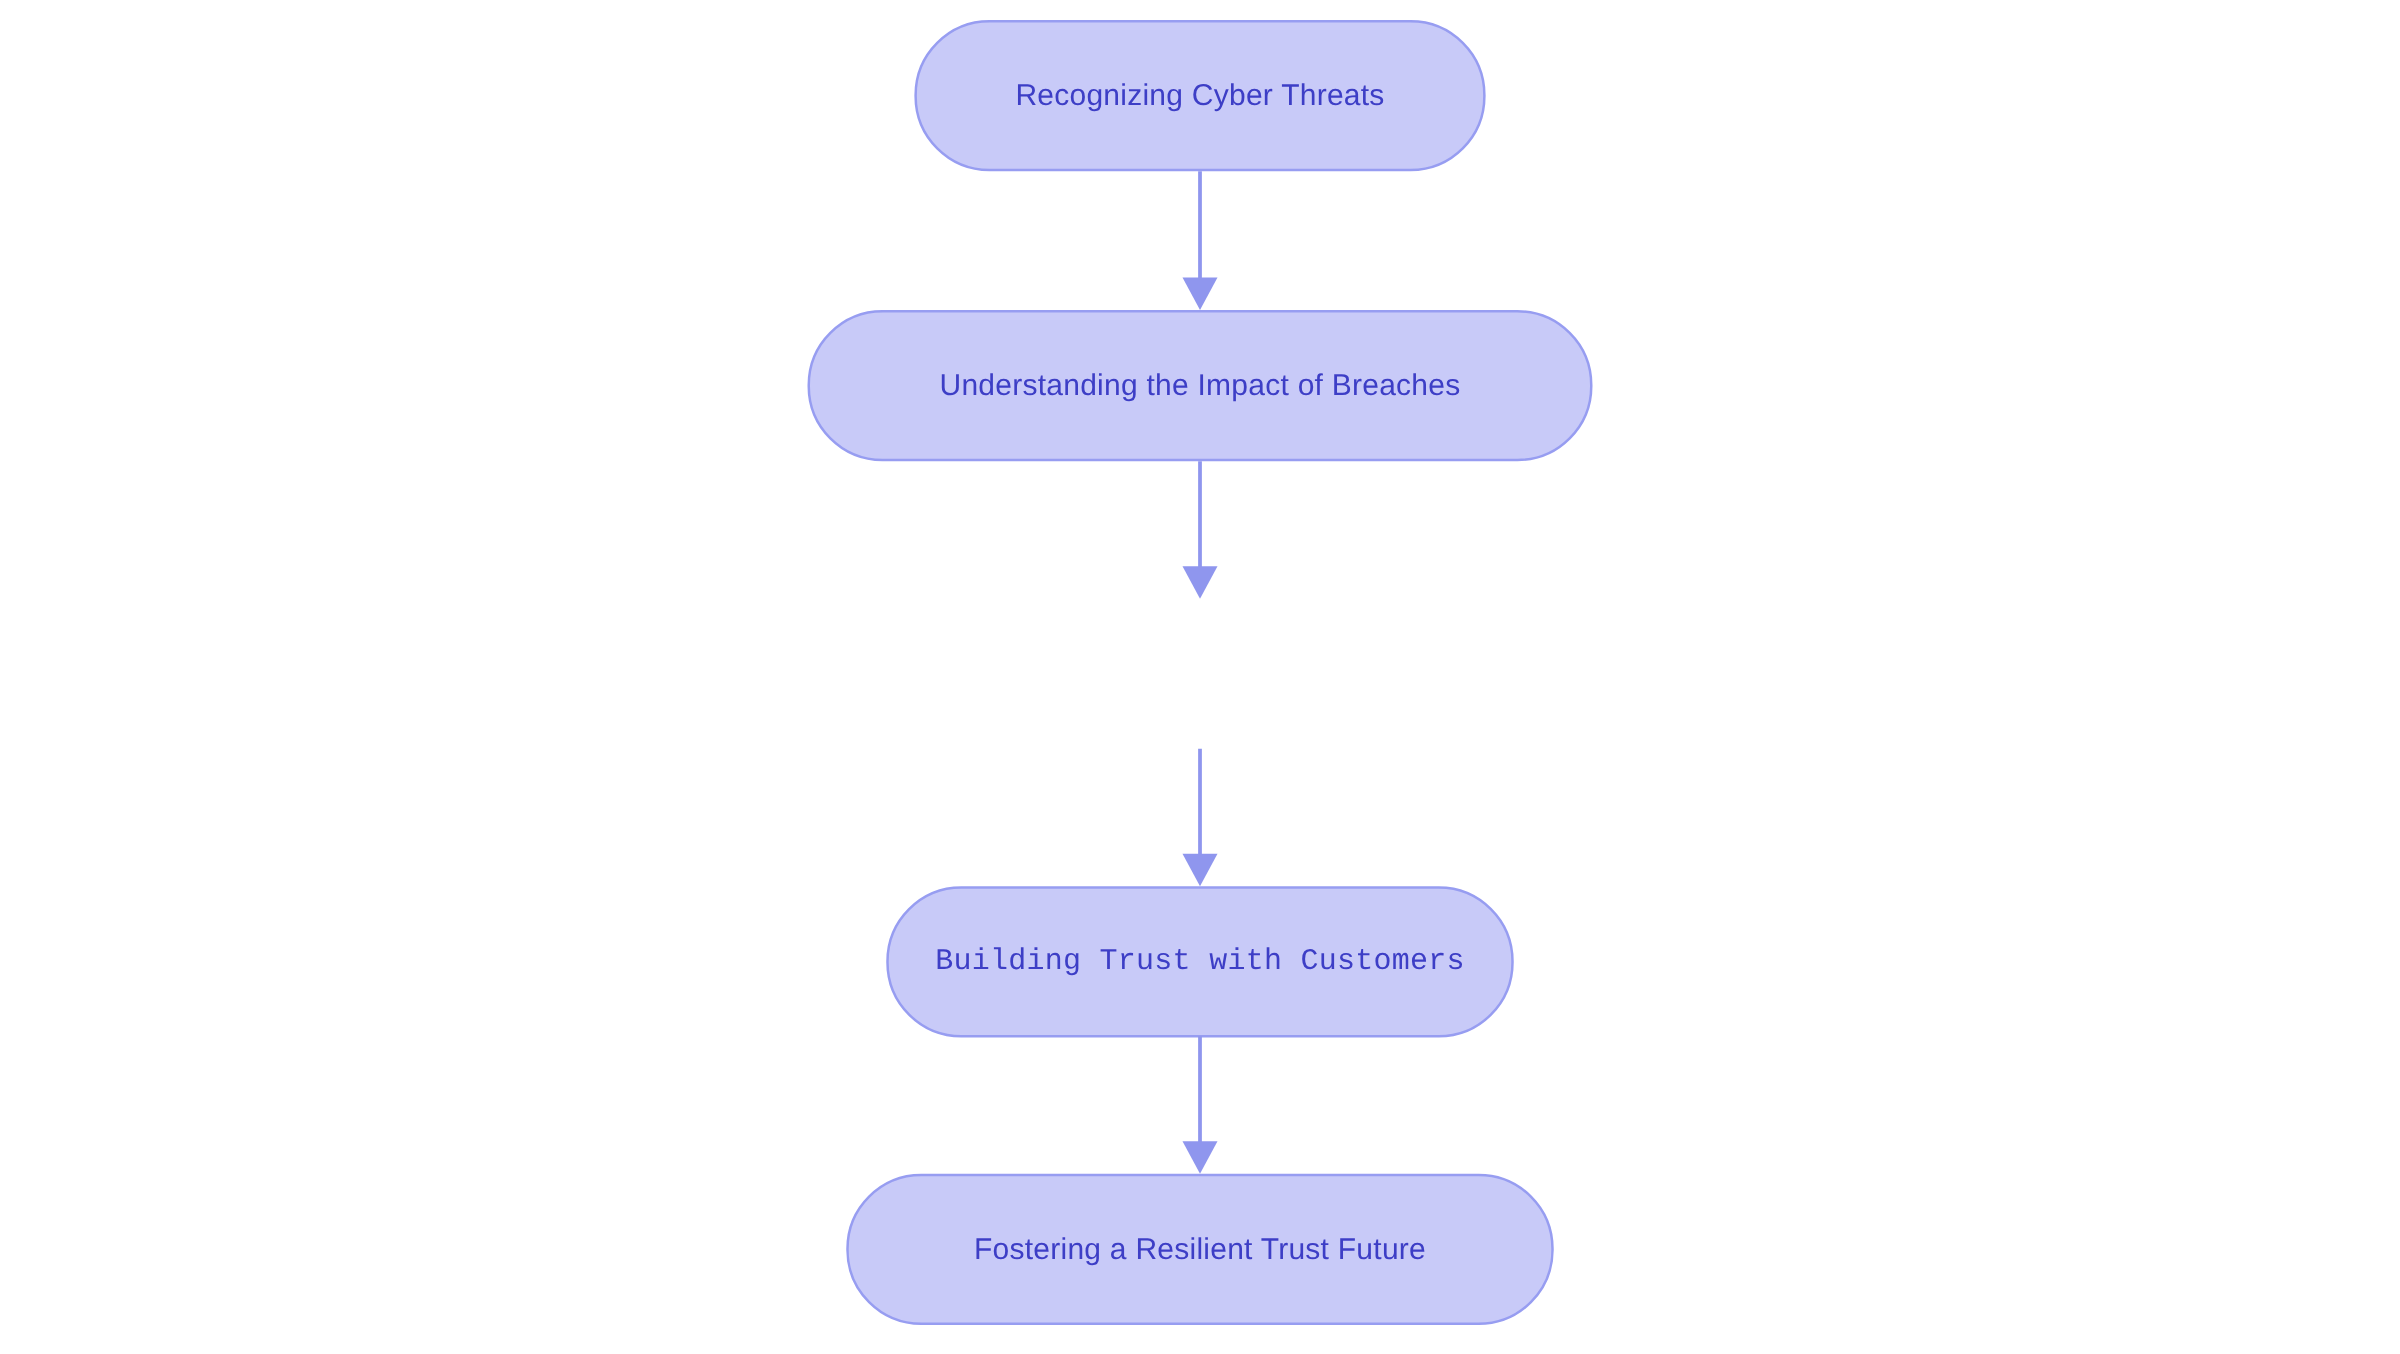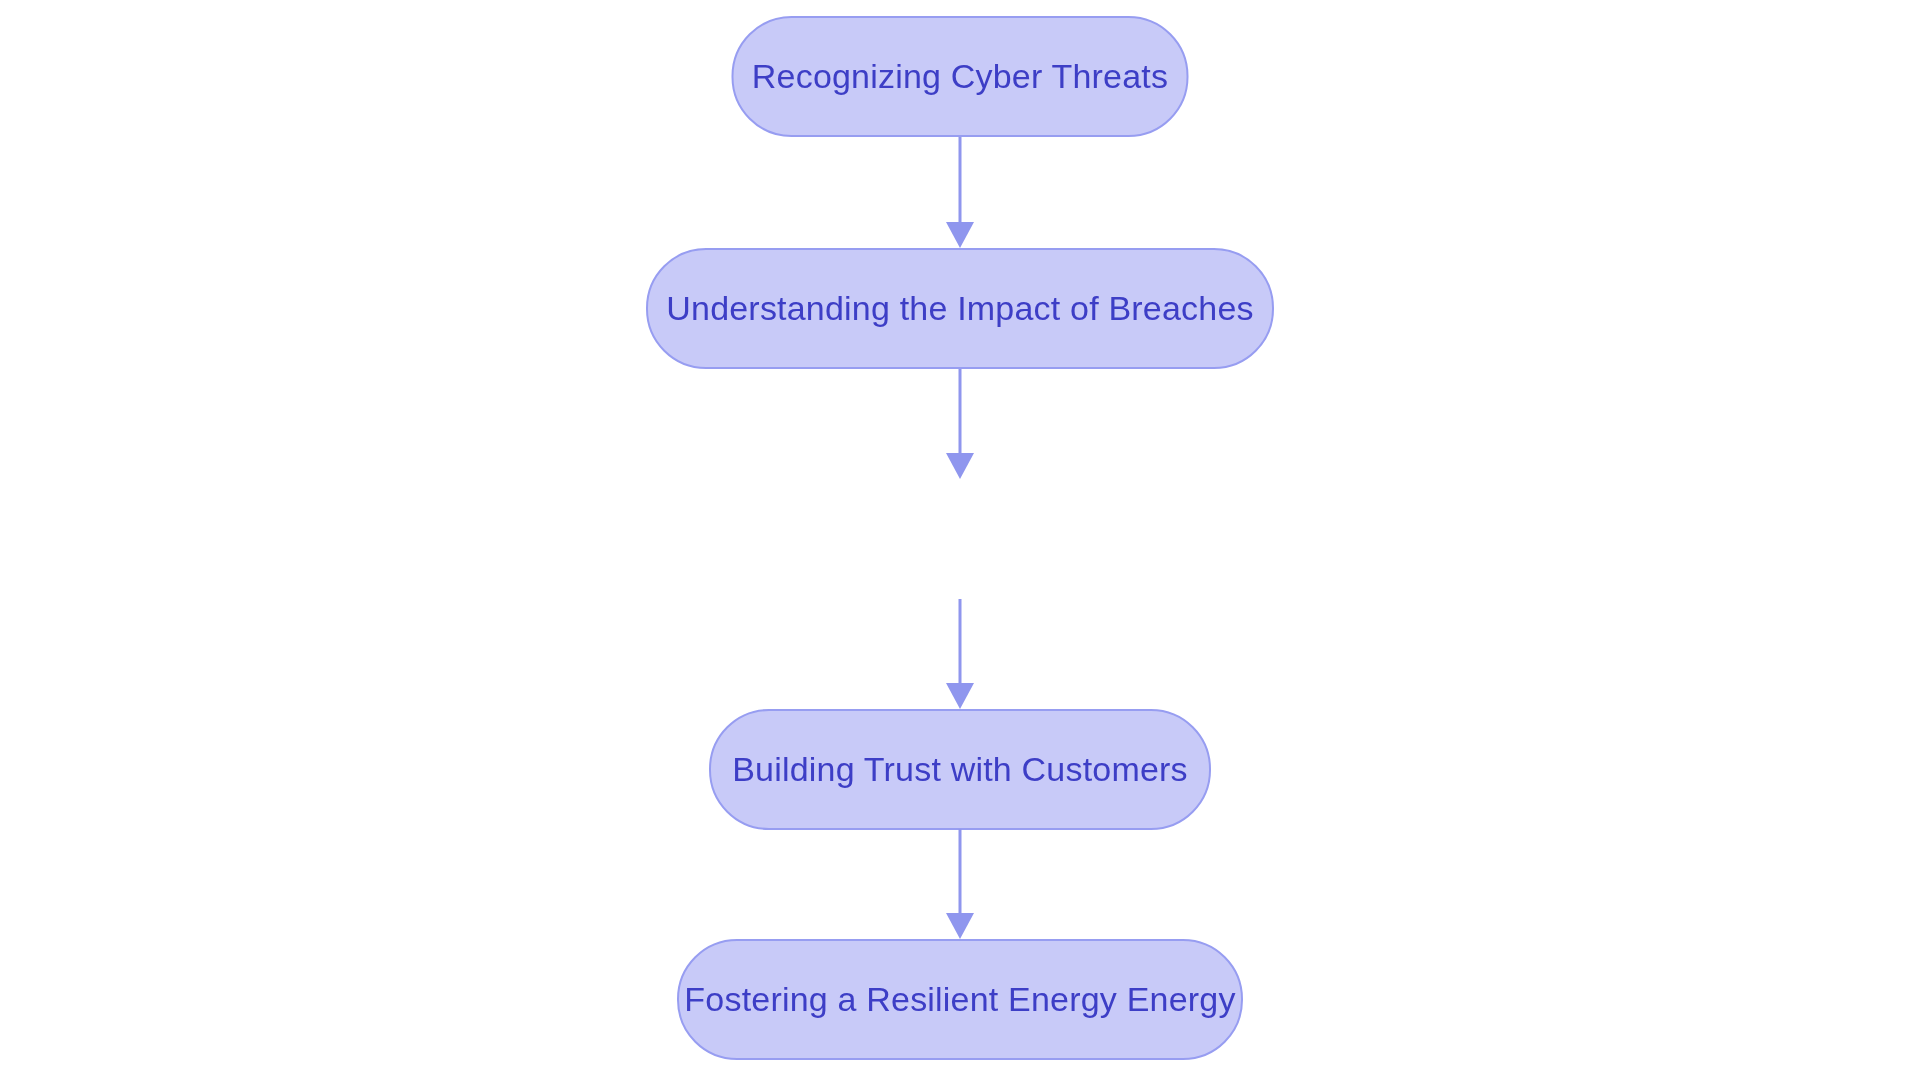--- a/index.html
+++ b/index.html
@@ -28,28 +28,28 @@
     left: 960px;
     transform: translateX(-50%);
     height: 121px;
     background: var(--node-fill);
     border: 2px solid var(--node-border);
     border-radius: 60px;
     display: flex;
     align-items: center;
     justify-content: center;
     color: var(--node-text);
-    font-size: 34px;
+    font-size: 24px;
     letter-spacing: 0.2px;
     white-space: nowrap;
   }
   .node-1 { top: 16px;  width: 457px; }
   .node-2 { top: 248px; width: 628px; text-align: right; }
   .node-3 { top: 479px; width: 621px; }
-  .node-4 { top: 709px; width: 502px; }
+  .node-4 { top: 709px; width: 502px; font-family: Liberation Mono, monospace; }
   .node-5 { top: 939px; width: 566px; }
 
   .flow-arrow {
     position: absolute;
     left: 960px;
     transform: translateX(-50%);
     width: 28px;
   }
   .arrow-1 { top: 137px; height: 111px; }
   .arrow-2 { top: 369px; height: 110px; }
@@ -108,16 +108,16 @@
   <div class="flow-node node-4">
     <span>Building Trust with Customers</span>
   </div>
 
   <div class="flow-arrow arrow-4">
     <div class="shaft"></div>
     <div class="head"></div>
   </div>
 
   <div class="flow-node node-5">
-    <span>Fostering a Resilient Energy Energy</span>
+    <span>Fostering a Resilient Trust Future</span>
   </div>
 
 </div>
 
 </body></html>

